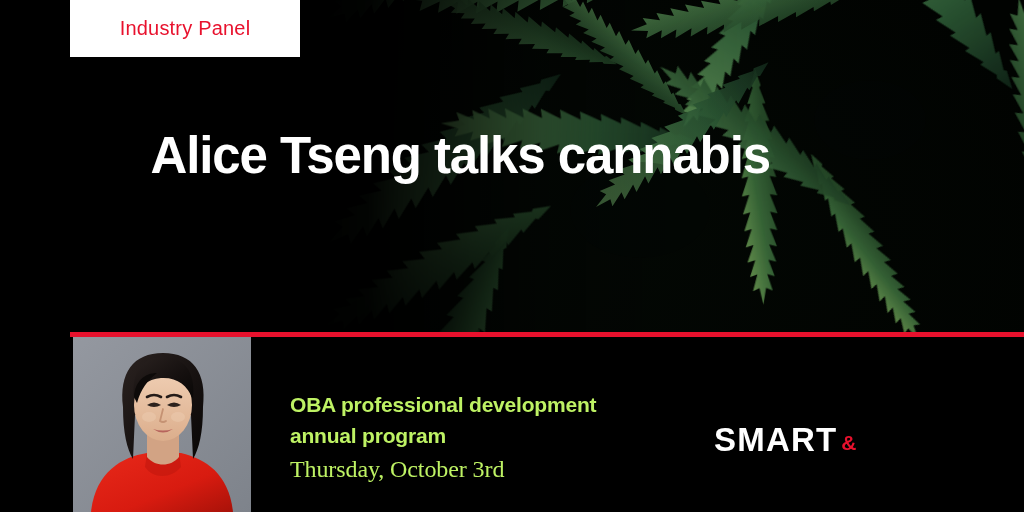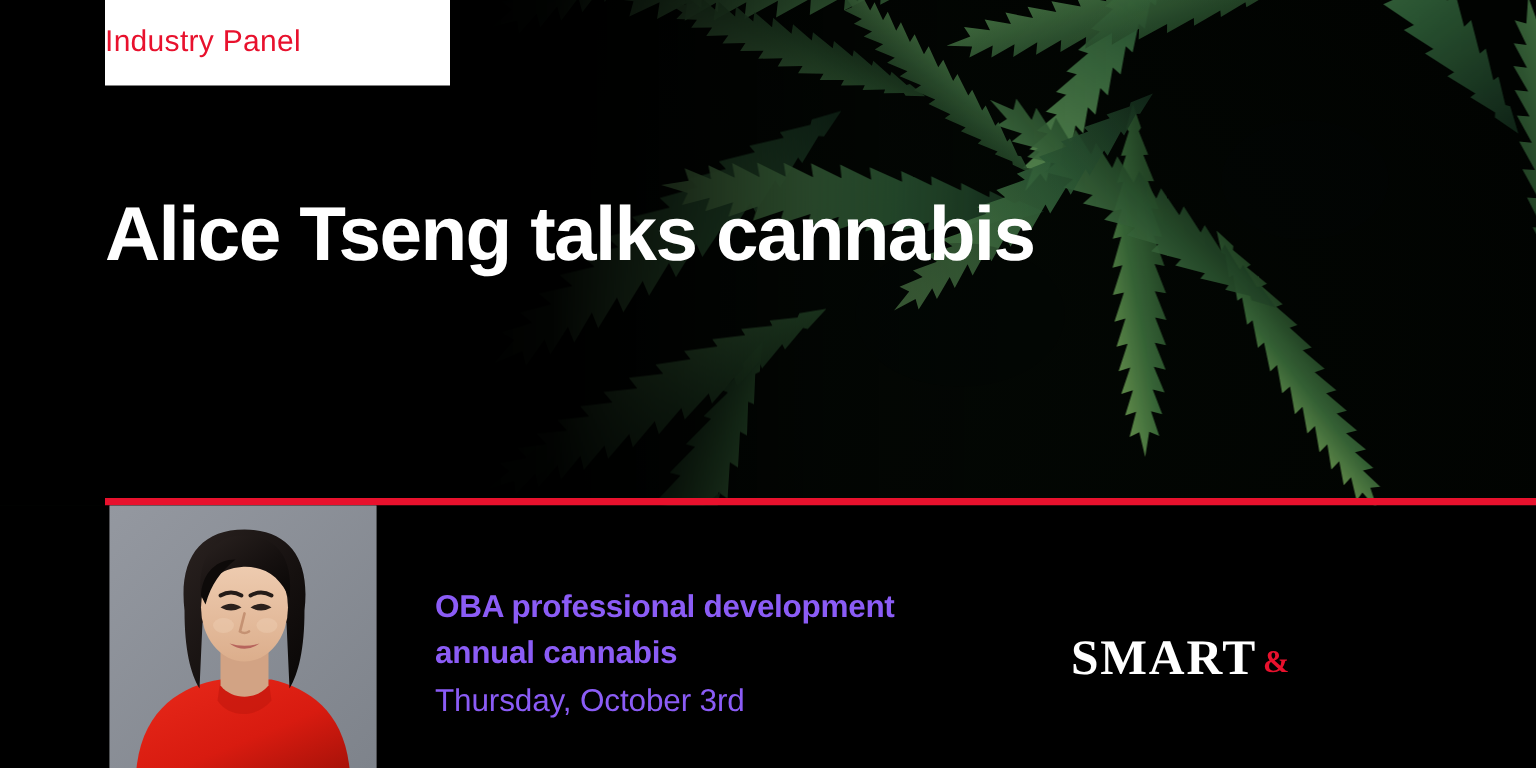--- a/index.html
+++ b/index.html
@@ -32,41 +32,41 @@
       rgba(0,0,0,0.72) 44%, rgba(0,0,0,0.35) 53%,
       rgba(0,0,0,0.12) 63%, rgba(0,0,0,0.05) 75%, rgba(0,0,0,0.12) 100%);
     pointer-events:none;
   }
 
   
   .badge {
     position:absolute; left:70px; top:0;
     width:230px; height:57px;
     background:#ffffff;
-    display:flex; align-items:center; 
+    display:flex; align-items:center; justify-content:center;
   }
   .badge-label {
     color:#e8112d;
     font-size:20px;
     font-weight:400;
     letter-spacing:0.2px;
     white-space:nowrap;
   }
 
   
   .headline {
     position:absolute; left:70px; top:124px;
     width:700px;
     color:#ffffff;
     font-size:51px;
     font-weight:bold;
     line-height:1.25;
     letter-spacing:-1.1px;
   }
-  .headline-line { white-space:nowrap; }
+  .headline-line { white-space:nowrap;text-align:right; }
   .accent-dot { color:#e8112d; }
 
   
   .divider {
     position:absolute; left:70px; top:332px;
     width:954px; height:5px;
     background:#e8112d;
   }
 
   
@@ -81,45 +81,45 @@
     position:absolute; left:73px; top:337px;
     width:178px; height:175px;
     overflow:hidden;
     background:#8d9096;
   }
   .headshot svg { width:100%; height:100%; display:block; }
 
   
   .event-text {
     position:absolute; left:290px; top:390px;
-    color:#8b5cf6;
+    color:#bef264;
   }
   .event-line {
     font-size:21px; font-weight:bold;
     line-height:1.46;
     letter-spacing:-0.2px;
     white-space:nowrap;
   }
   .event-date {
-    font-size:21px; font-weight:400;
+    font-size:24px; font-weight:400;
     line-height:1.4;
     letter-spacing:-0.1px;
     white-space:nowrap;
     margin-top:2px;
+    font-family:Liberation Serif, serif;
   }
 
   
   .logo {
     position:absolute; left:714px; top:421px;
     display:flex; align-items:baseline;
     color:#ffffff;
     font-size:33px;
     font-weight:bold;
     letter-spacing:1.2px;
-    font-family:Liberation Serif, serif;
   }
   .logo-amp {
     color:#e8112d;
     font-size:21px;
     font-weight:bold;
     letter-spacing:0;
     padding:0 4px;
     position:relative; top:-1px;
   }
 </style>
@@ -328,21 +328,21 @@
 
       <path d="M80 92 q10 7 20 0 q-10 3 -20 0 Z" fill="#b7645c"></path>
 
       <ellipse cx="76" cy="80" rx="7" ry="5" fill="#f2d3bb" opacity="0.35"></ellipse>
       <ellipse cx="105" cy="80" rx="7" ry="5" fill="#f2d3bb" opacity="0.35"></ellipse>
     </svg>
   </div>
 
   <div class="event-text">
     <div class="event-line">OBA professional development</div>
-    <div class="event-line">annual cannabis</div>
+    <div class="event-line">annual program</div>
     <div class="event-date">Thursday, October 3rd</div>
   </div>
 
   <div class="logo">
     <span>SMART</span>
     <span class="logo-amp">&amp;</span>
   </div>
 
 </div>
 

